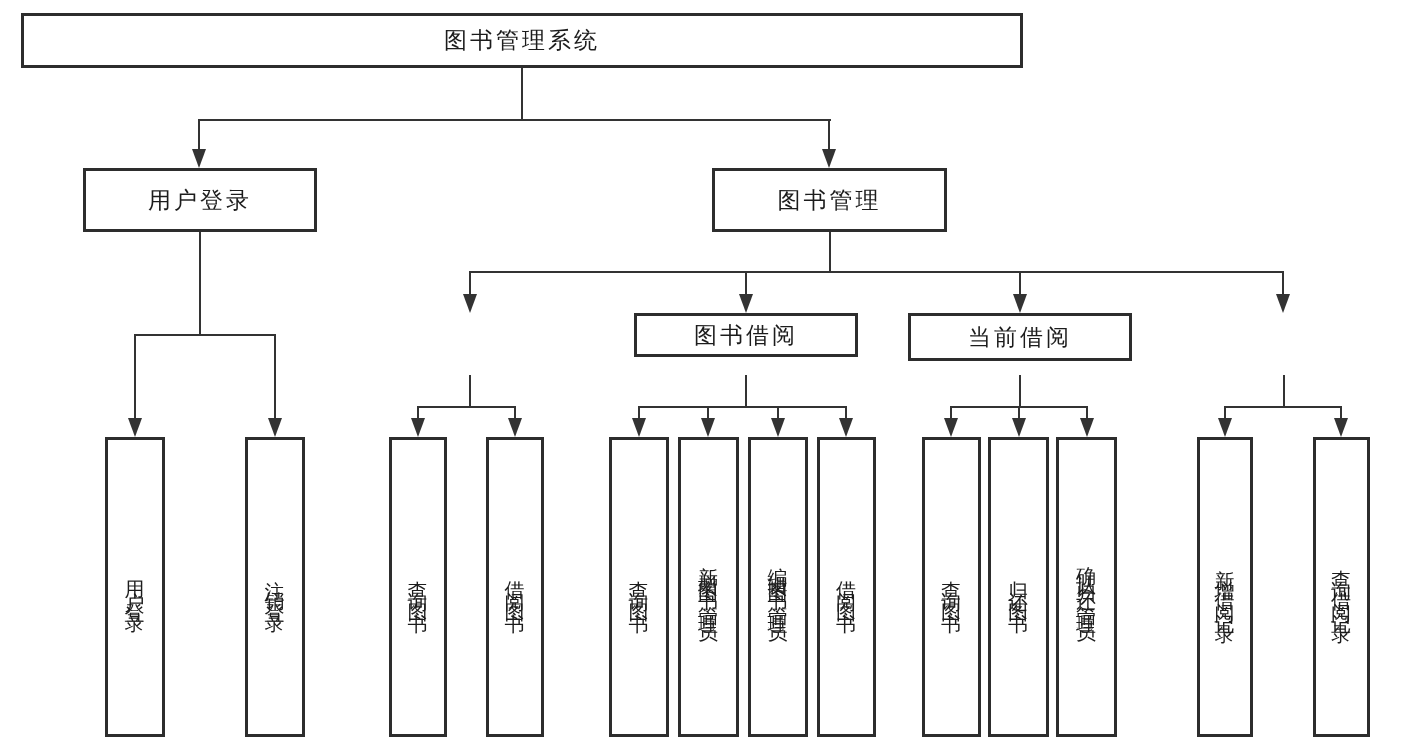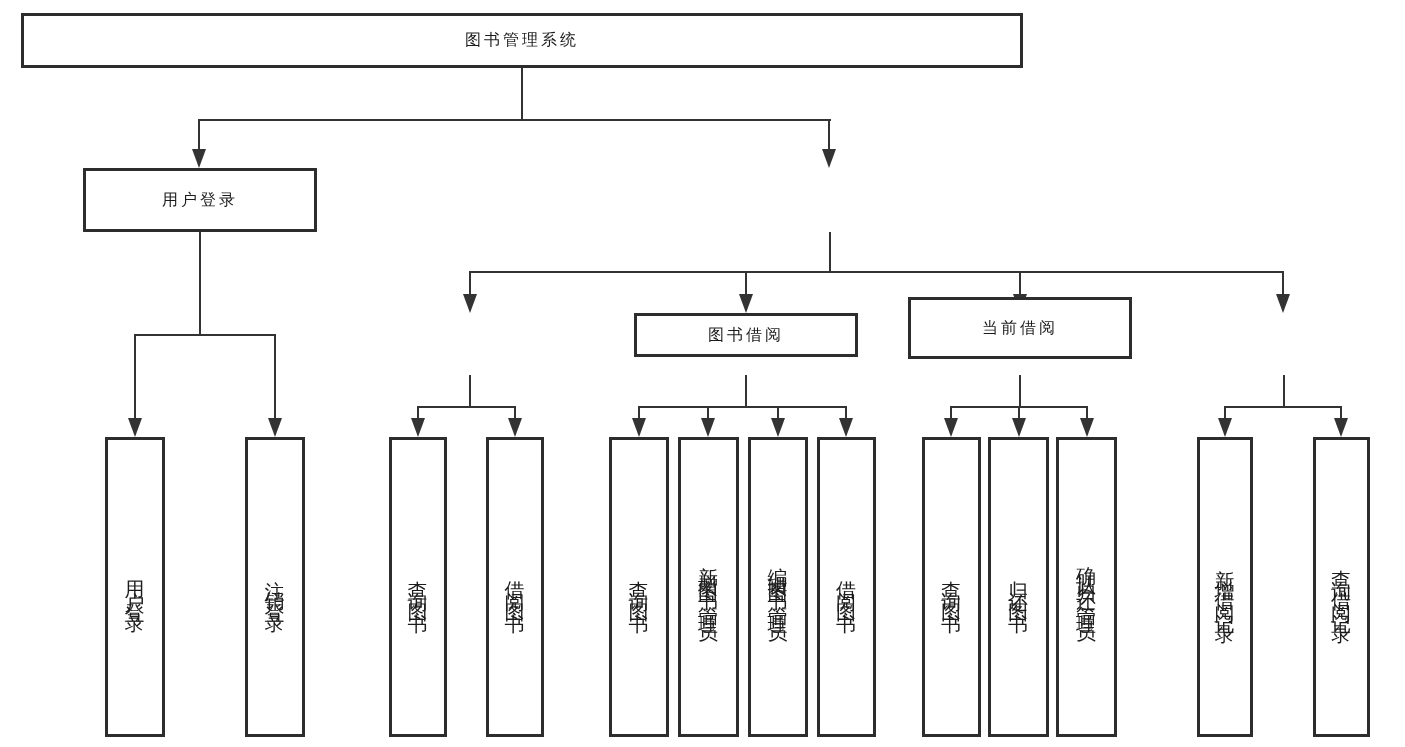--- a/index.html
+++ b/index.html
@@ -20,21 +20,21 @@
     box-sizing: border-box;
     background: #ffffff;
     border: 3px solid #2d2d2d;
     display: flex;
     align-items: center;
     justify-content: center;
     color: #1c1c1c;
     z-index: 2;
   }
   .hlabel {
-    font-size: 16px;
+    font-size: 23px;
     letter-spacing: 3px;
     white-space: nowrap;
   }
   .vtext {
     writing-mode: vertical-lr;
     text-orientation: mixed;
     font-size: 20px;
     letter-spacing: 11px;
     line-height: 1;
     white-space: nowrap;
@@ -82,20 +82,23 @@
 
   <div class="vline" style="left:521px; top:68px; height:52px;"></div>
   <div class="hline" style="left:198px; top:119px; width:633px;"></div>
   <div class="vline" style="left:198px; top:119px; height:33px;"></div>
   <div class="arrow" style="left:192px; top:149px;"></div>
   <div class="vline" style="left:828px; top:119px; height:33px;"></div>
   <div class="arrow" style="left:822px; top:149px;"></div>
 
   <div class="box" style="left:83px; top:168px; width:234px; height:64px;">
     <span class="hlabel">用户登录</span>
+  </div>
+  <div class="box" style="left:712px; top:168px; width:235px; height:64px;">
+    <span class="hlabel">图书管理</span>
   </div>
 
   <div class="vline" style="left:199px; top:232px; height:103px;"></div>
   <div class="hline" style="left:134px; top:334px; width:142px;"></div>
   <div class="vline" style="left:134px; top:334px; height:85px;"></div>
   <div class="arrow" style="left:128px; top:418px;"></div>
   <div class="vline" style="left:274px; top:334px; height:85px;"></div>
   <div class="arrow" style="left:268px; top:418px;"></div>
 
   <div class="vline" style="left:829px; top:232px; height:40px;"></div>
@@ -105,21 +108,21 @@
   <div class="vline" style="left:745px; top:271px; height:24px;"></div>
   <div class="arrow" style="left:739px; top:294px;"></div>
   <div class="vline" style="left:1019px; top:271px; height:24px;"></div>
   <div class="arrow" style="left:1013px; top:294px;"></div>
   <div class="vline" style="left:1282px; top:271px; height:24px;"></div>
   <div class="arrow" style="left:1276px; top:294px;"></div>
 
   <div class="box" style="left:634px; top:313px; width:224px; height:44px;">
     <span class="hlabel">图书借阅</span>
   </div>
-  <div class="box" style="left:908px; top:297px; width:224px; height:62px;align-items:center;">
+  <div class="box" style="left:908px; top:313px; width:224px; height:48px;align-items:center;">
     <span class="hlabel">当前借阅</span>
   </div>
 
   <div class="vline" style="left:469px; top:375px; height:32px;"></div>
   <div class="hline" style="left:417px; top:406px; width:99px;"></div>
   <div class="vline" style="left:417px; top:406px; height:14px;"></div>
   <div class="arrow" style="left:411px; top:418px;"></div>
   <div class="vline" style="left:514px; top:406px; height:14px;"></div>
   <div class="arrow" style="left:508px; top:418px;"></div>
 

